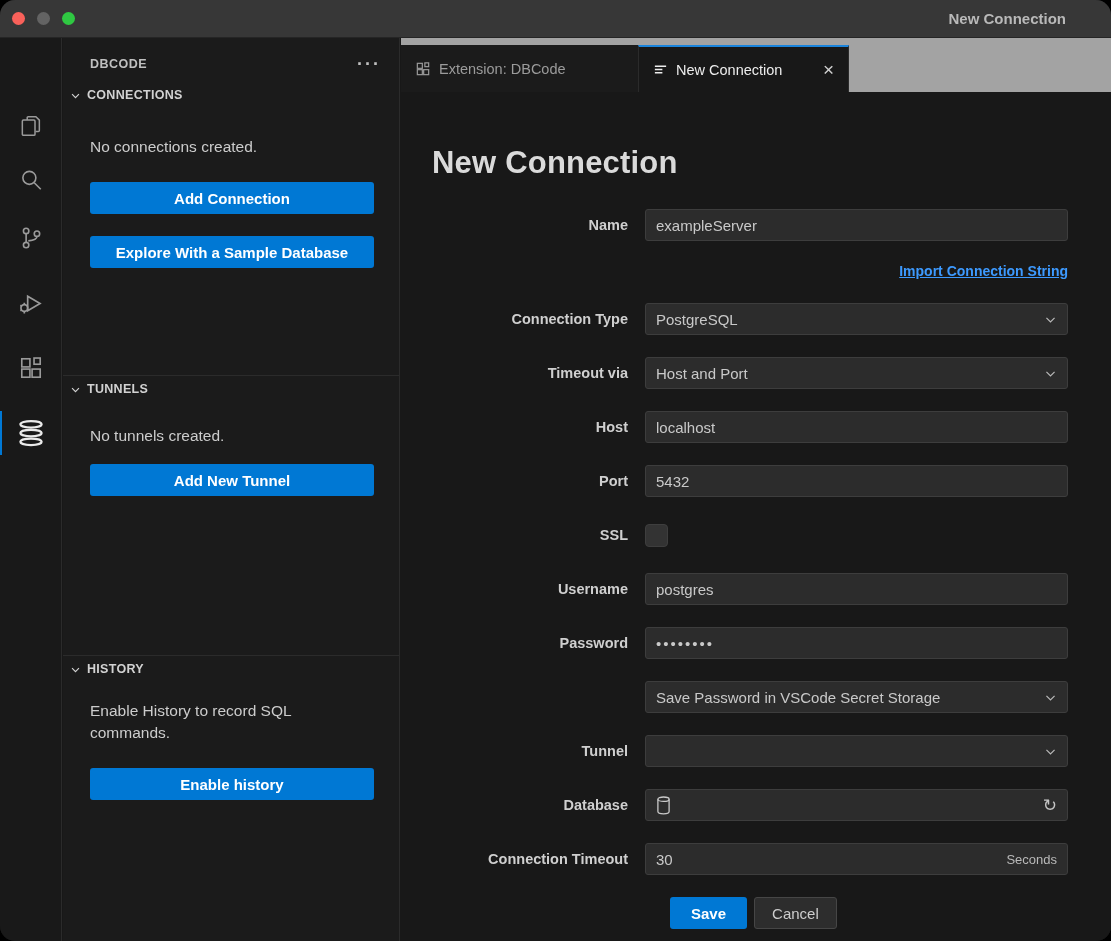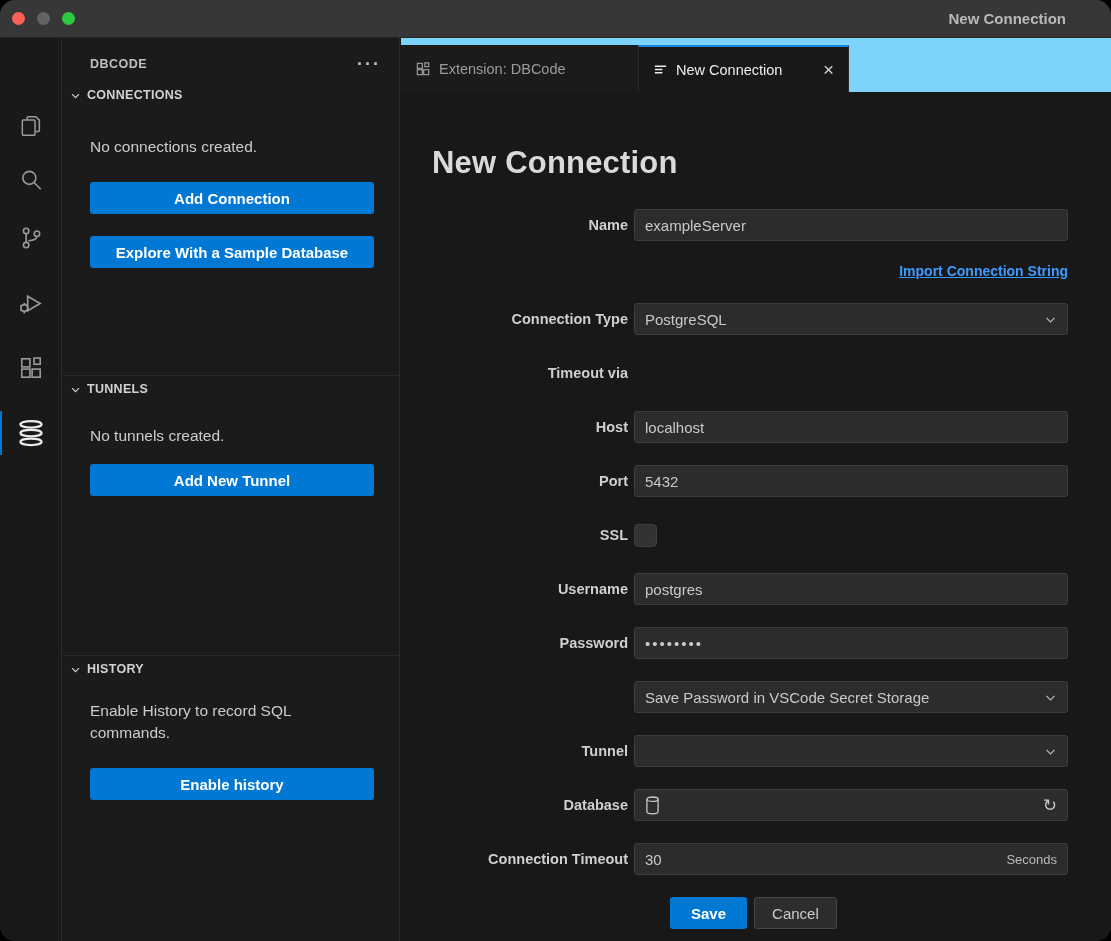--- a/index.html
+++ b/index.html
@@ -26,31 +26,31 @@
   .sb-title { font-size:12.5px; font-weight:600; letter-spacing:.5px; color:#c0c0c0; }
   .sb-ellipsis { margin-left:auto; color:#c0c0c0; font-size:18px; font-weight:700; letter-spacing:2px; line-height:10px; cursor:pointer; }
   .sb-header { position:absolute; left:7px; display:flex; align-items:center; gap:6px; font-size:12.5px; font-weight:700; letter-spacing:.3px; color:#d2d2d2; cursor:pointer; }
   .sb-header svg { flex:none; }
   .sb-empty { position:absolute; left:27px; width:250px; font-size:15.5px; color:#cccccc; line-height:1.45; }
   .sb-btn { position:absolute; left:27px; width:284px; height:32px; background:#0078d4; border:none; border-radius:3px; color:#ffffff; font-family:inherit; font-size:15px; font-weight:600; display:flex; align-items:center; justify-content:center; cursor:pointer; }
   .sb-divider { position:absolute; left:0; right:0; height:1px; background:#2b2b2b; }
 
   
   .main { position:absolute; left:401px; top:38px; right:0; bottom:0; background:#181818; }
-  .tabbar { position:absolute; left:0; top:0; right:0; height:54px; background:#7dd3fc; display:flex; align-items:flex-end; }
+  .tabbar { position:absolute; left:0; top:0; right:0; height:54px; background:#a3a3a3; display:flex; align-items:flex-end; }
   .tab { height:47px; display:flex; align-items:center; gap:8px; padding:0 14px; font-size:14.5px; cursor:pointer; flex:none; }
   .tab.inactive { width:237px; background:#1b1b1b; color:#9b9b9b; }
   .tab.active { width:211px; background:#181818; color:#ededed; border-top:2px solid #1a84dc; border-left:1px solid #2b2b2b; border-right:1px solid #2b2b2b; }
   .tab .close { margin-left:auto; font-size:19px; line-height:1; color:#d0d0d0; cursor:pointer; }
 
   
   .editor { position:absolute; left:0; top:54px; right:0; bottom:0; background:#181818; padding:53px 43px 0 31px; overflow:hidden; }
   .form-title { margin:0 0 28px 0; font-size:31px; font-weight:700; color:#dadada; letter-spacing:.2px; }
   .form-row { display:flex; align-items:center; height:32px; margin-bottom:22px; }
-  .form-label { flex:none; width:196px; margin-right:6px; text-align:right; font-size:14.5px; font-weight:700; color:#cfcfcf; }
+  .form-label { flex:none; width:196px; margin-right:17px; text-align:right; font-size:14.5px; font-weight:700; color:#cfcfcf; }
   .form-field { flex:1; height:32px; position:relative; }
   .txt { width:100%; height:32px; background:#2c2c2c; border:1px solid #3d3d3d; border-radius:3px; color:#c9c9c9; font-size:15px; padding:0 10px; font-family:inherit; outline:none; }
   .pwd { letter-spacing:2px; }
   .select { width:100%; height:32px; background:#2c2c2c; border:1px solid #3d3d3d; border-radius:3px; color:#c9c9c9; font-size:15px; padding:0 10px; display:flex; align-items:center; cursor:pointer; }
   .select .chev { margin-left:auto; color:#b8b8b8; display:flex; }
   .link-row { height:16px; margin:0 0 24px 0; display:flex; justify-content:flex-end; align-items:center; }
   .link { color:#3d9aff; font-size:14px; font-weight:600; text-decoration:underline; cursor:pointer; }
   .checkbox { width:23px; height:23px; background:#333333; border:1px solid #3e3e3e; border-radius:4px; cursor:pointer; }
   .iconfield { width:100%; height:32px; background:#2c2c2c; border:1px solid #3d3d3d; border-radius:3px; display:flex; align-items:center; padding:0 10px; color:#c9c9c9; }
   .iconfield .refresh { margin-left:auto; font-size:17px; color:#c5c5c5; cursor:pointer; line-height:1; }
@@ -222,20 +222,30 @@
               <svg width="13" height="13" viewBox="0 0 16 16" fill="none" stroke="currentColor" stroke-width="1.5">
                   <polyline points="3,6 8,11 13,6"></polyline>
                 </svg>
             </span>
           </div>
         </div>
       </div>
 
       <div class="form-row">
         <div class="form-label">Timeout via</div>
+        <div class="form-field">
+          <div class="select">
+            <span>Host and Port</span>
+            <span class="chev">
+              <svg width="13" height="13" viewBox="0 0 16 16" fill="none" stroke="currentColor" stroke-width="1.5">
+                  <polyline points="3,6 8,11 13,6"></polyline>
+                </svg>
+            </span>
+          </div>
+        </div>
       </div>
 
       <div class="form-row">
         <div class="form-label">Host</div>
         <div class="form-field"><input class="txt" value="localhost" style=""></div>
       </div>
 
       <div class="form-row">
         <div class="form-label">Port</div>
         <div class="form-field"><input class="txt" value="5432" style=""></div>

